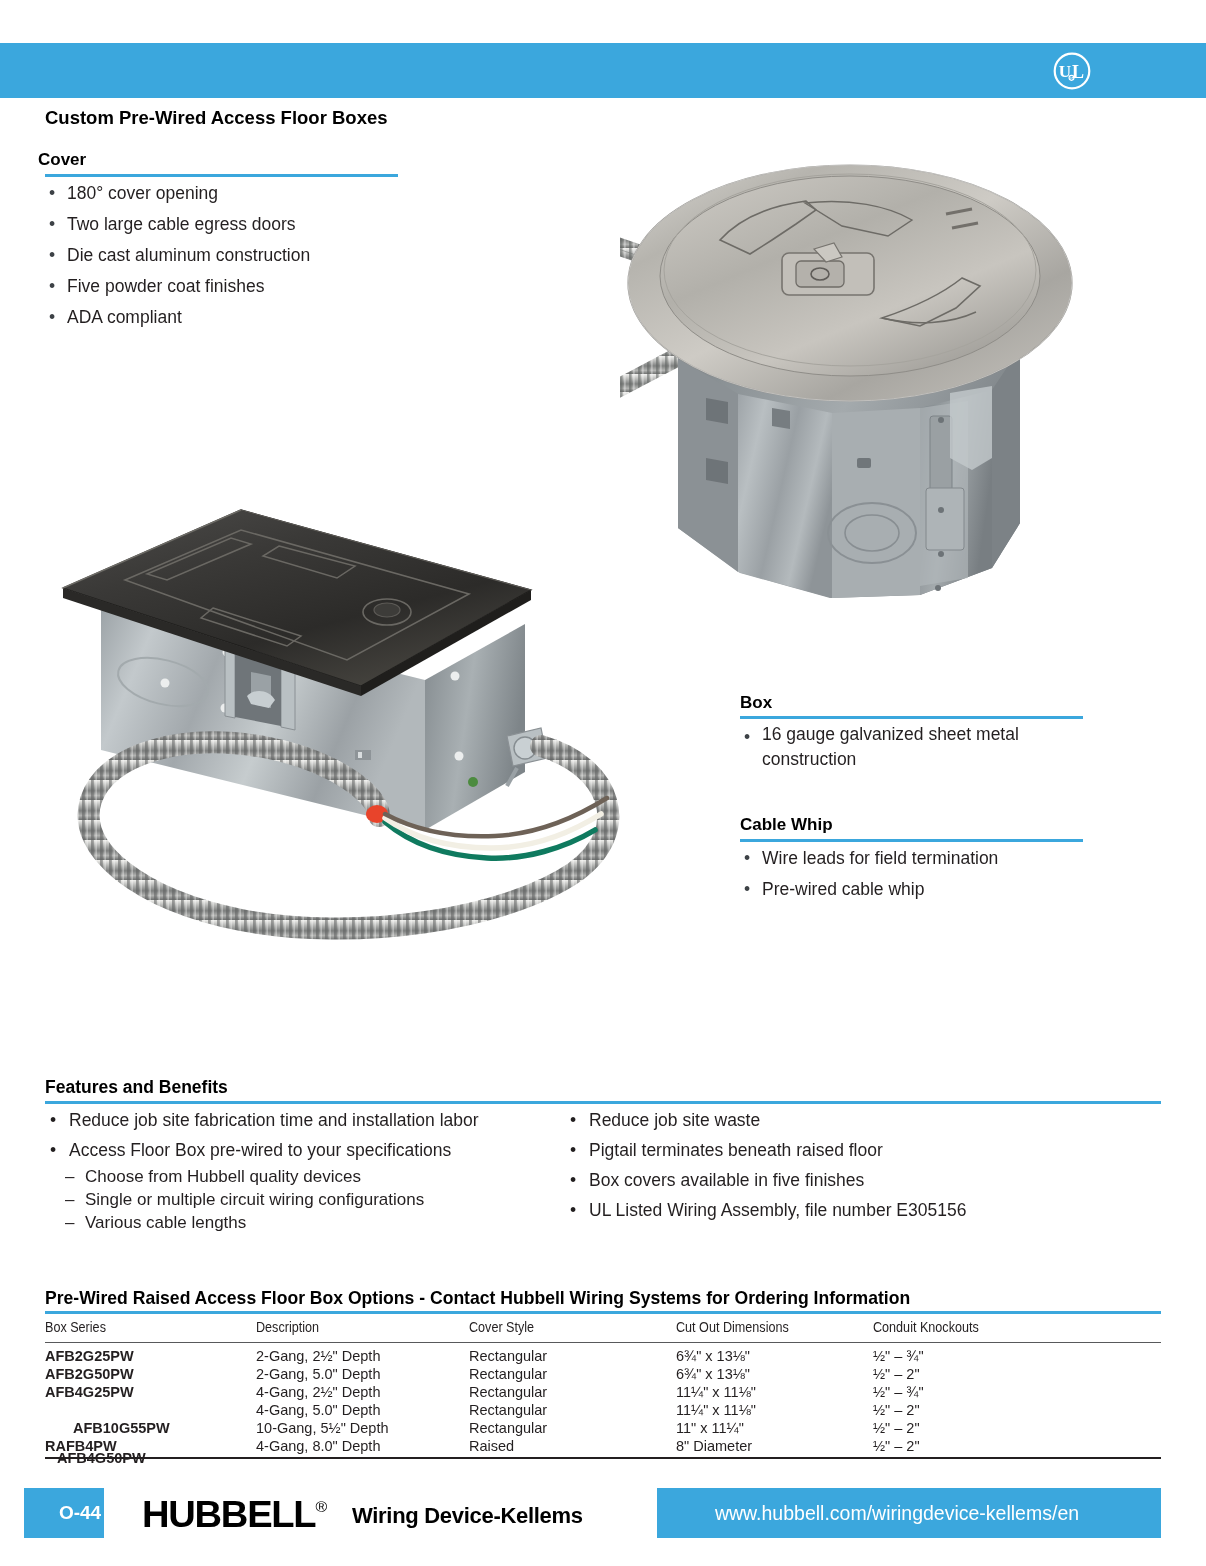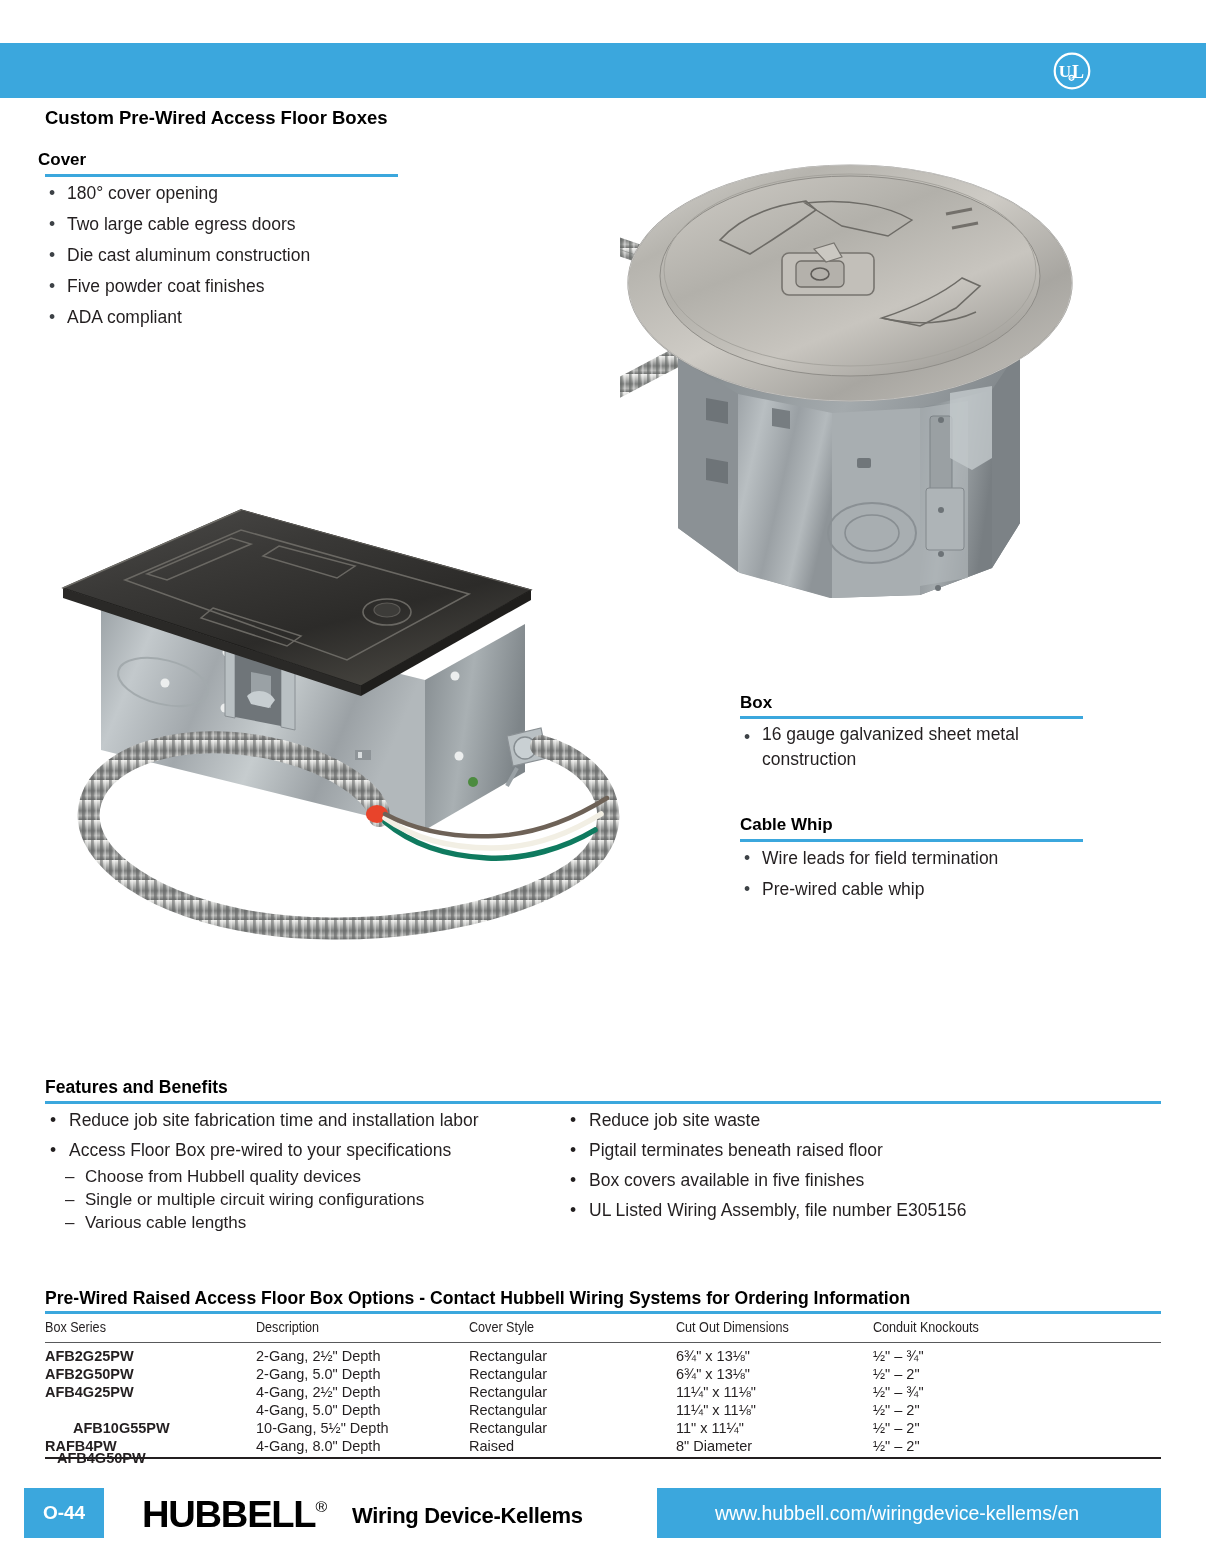--- a/index.html
+++ b/index.html
@@ -222,20 +222,21 @@
     position: absolute;
     left: 24px;
     top: 1488px;
     width: 80px;
     height: 50px;
     line-height: 50px;
     text-align: center;
     color: #ffffff;
     font-size: 19px;
     font-weight: bold;
+    padding-left: 16px;
   }
   .foot-blue-right {
     position: absolute;
     left: 657px;
     top: 1488px;
     width: 504px;
     height: 50px;
     background: #3ba7dd;
   }
   .foot-url {

